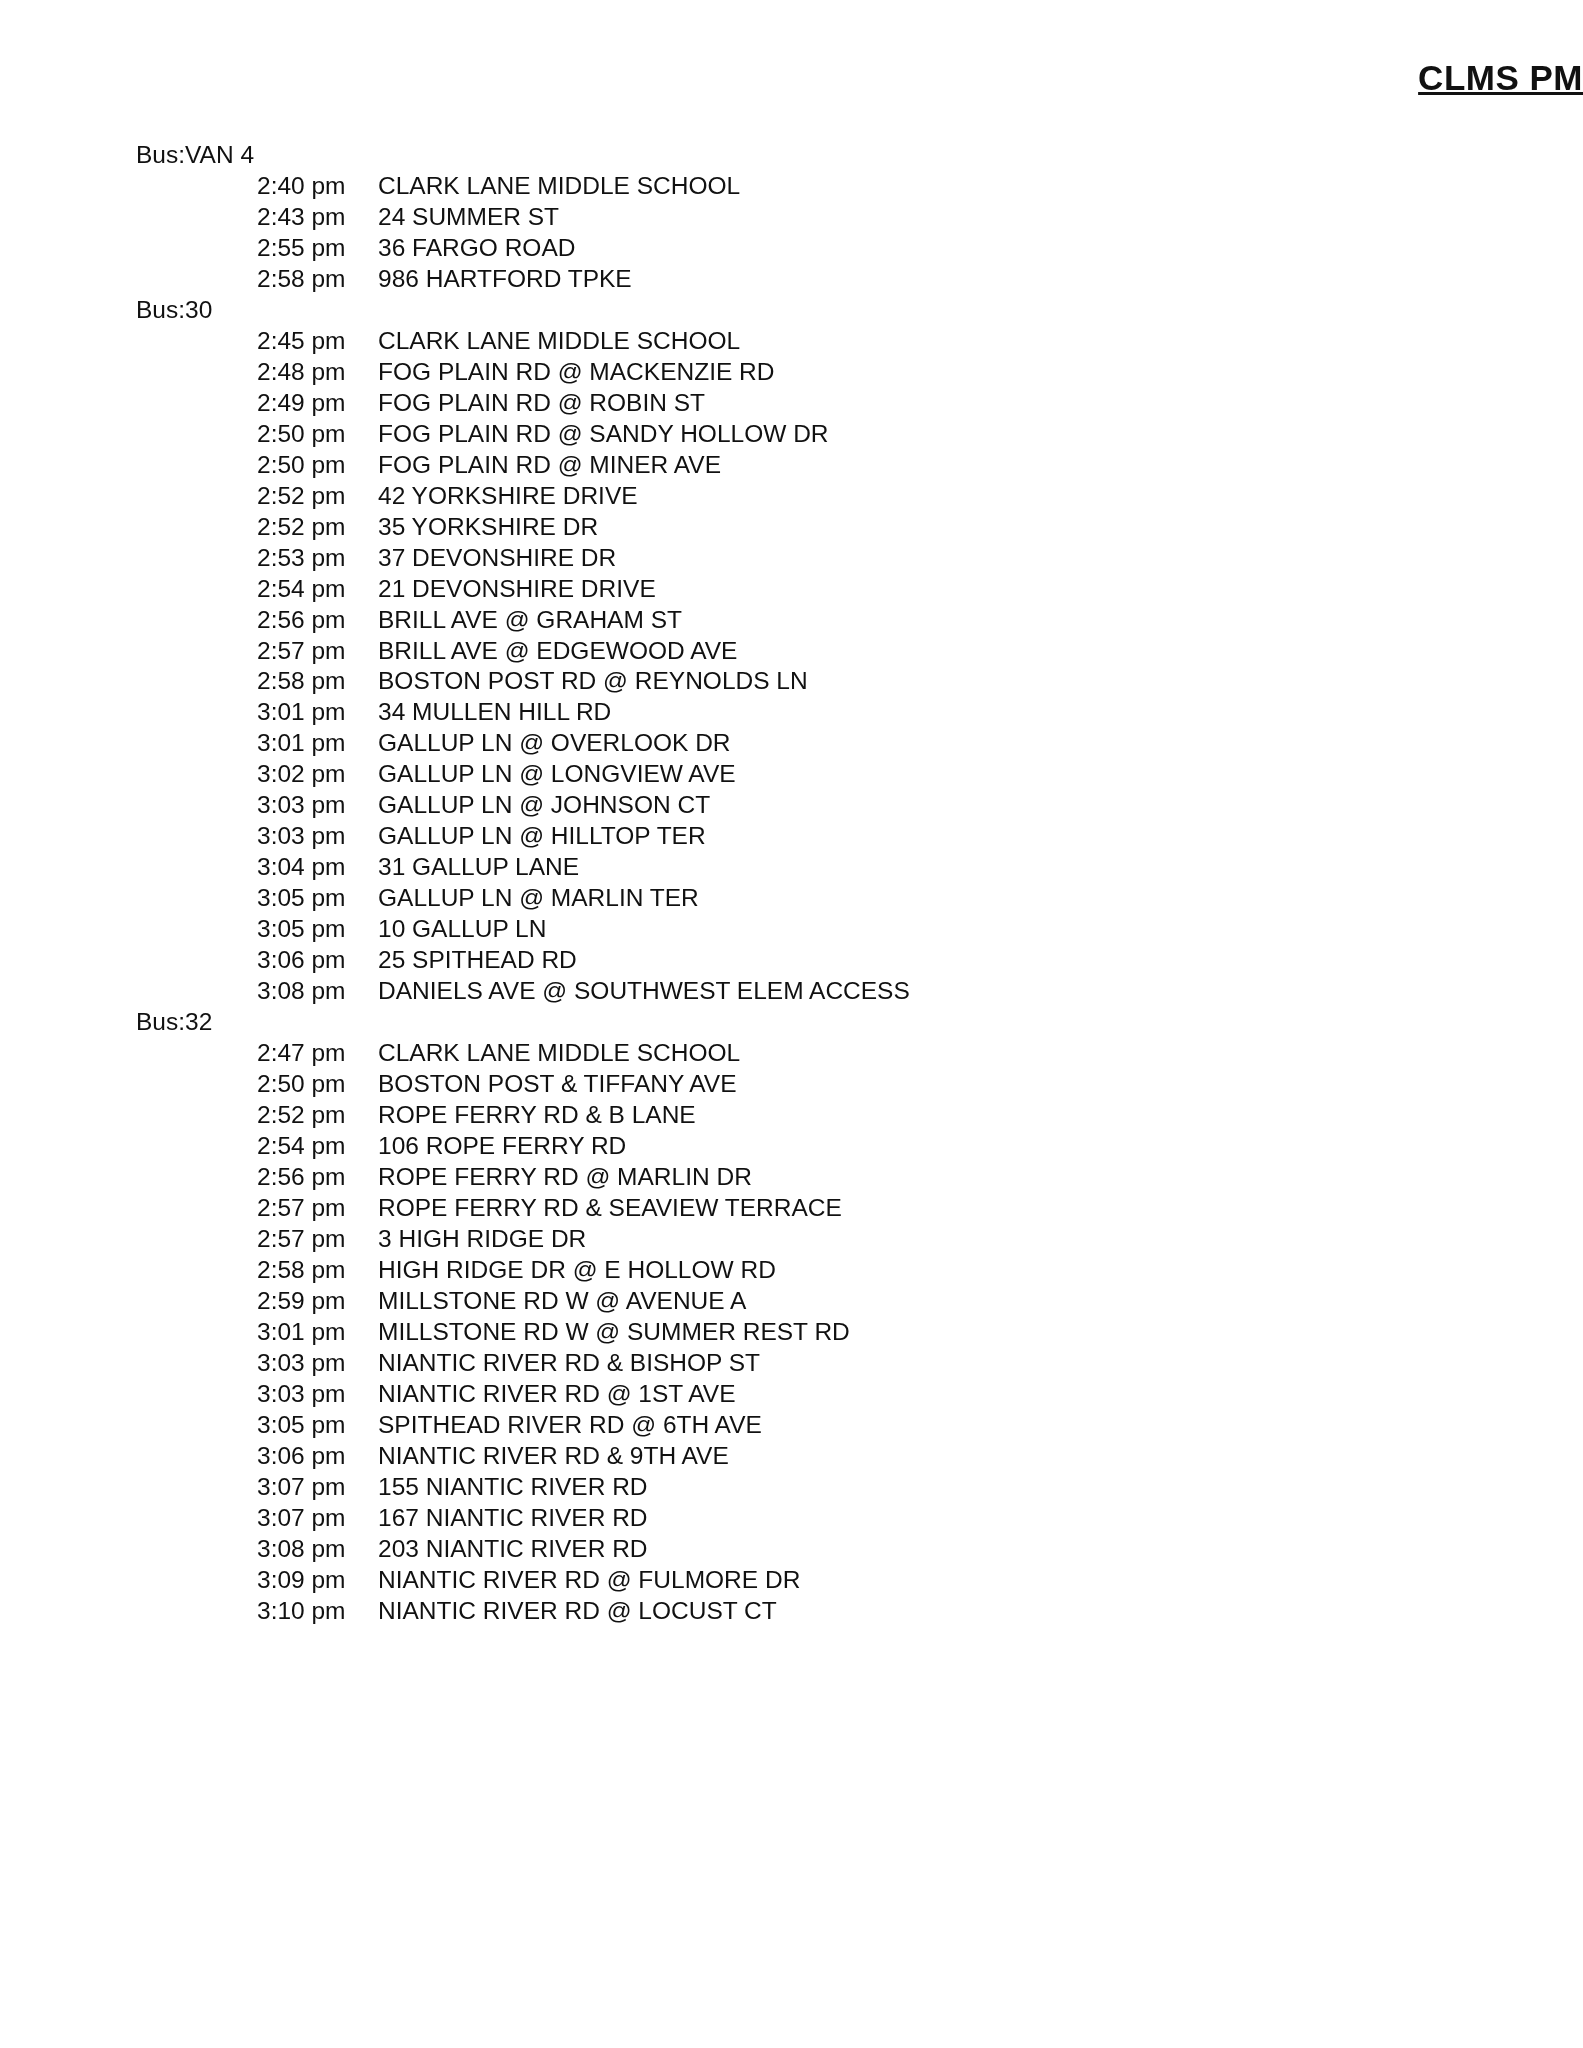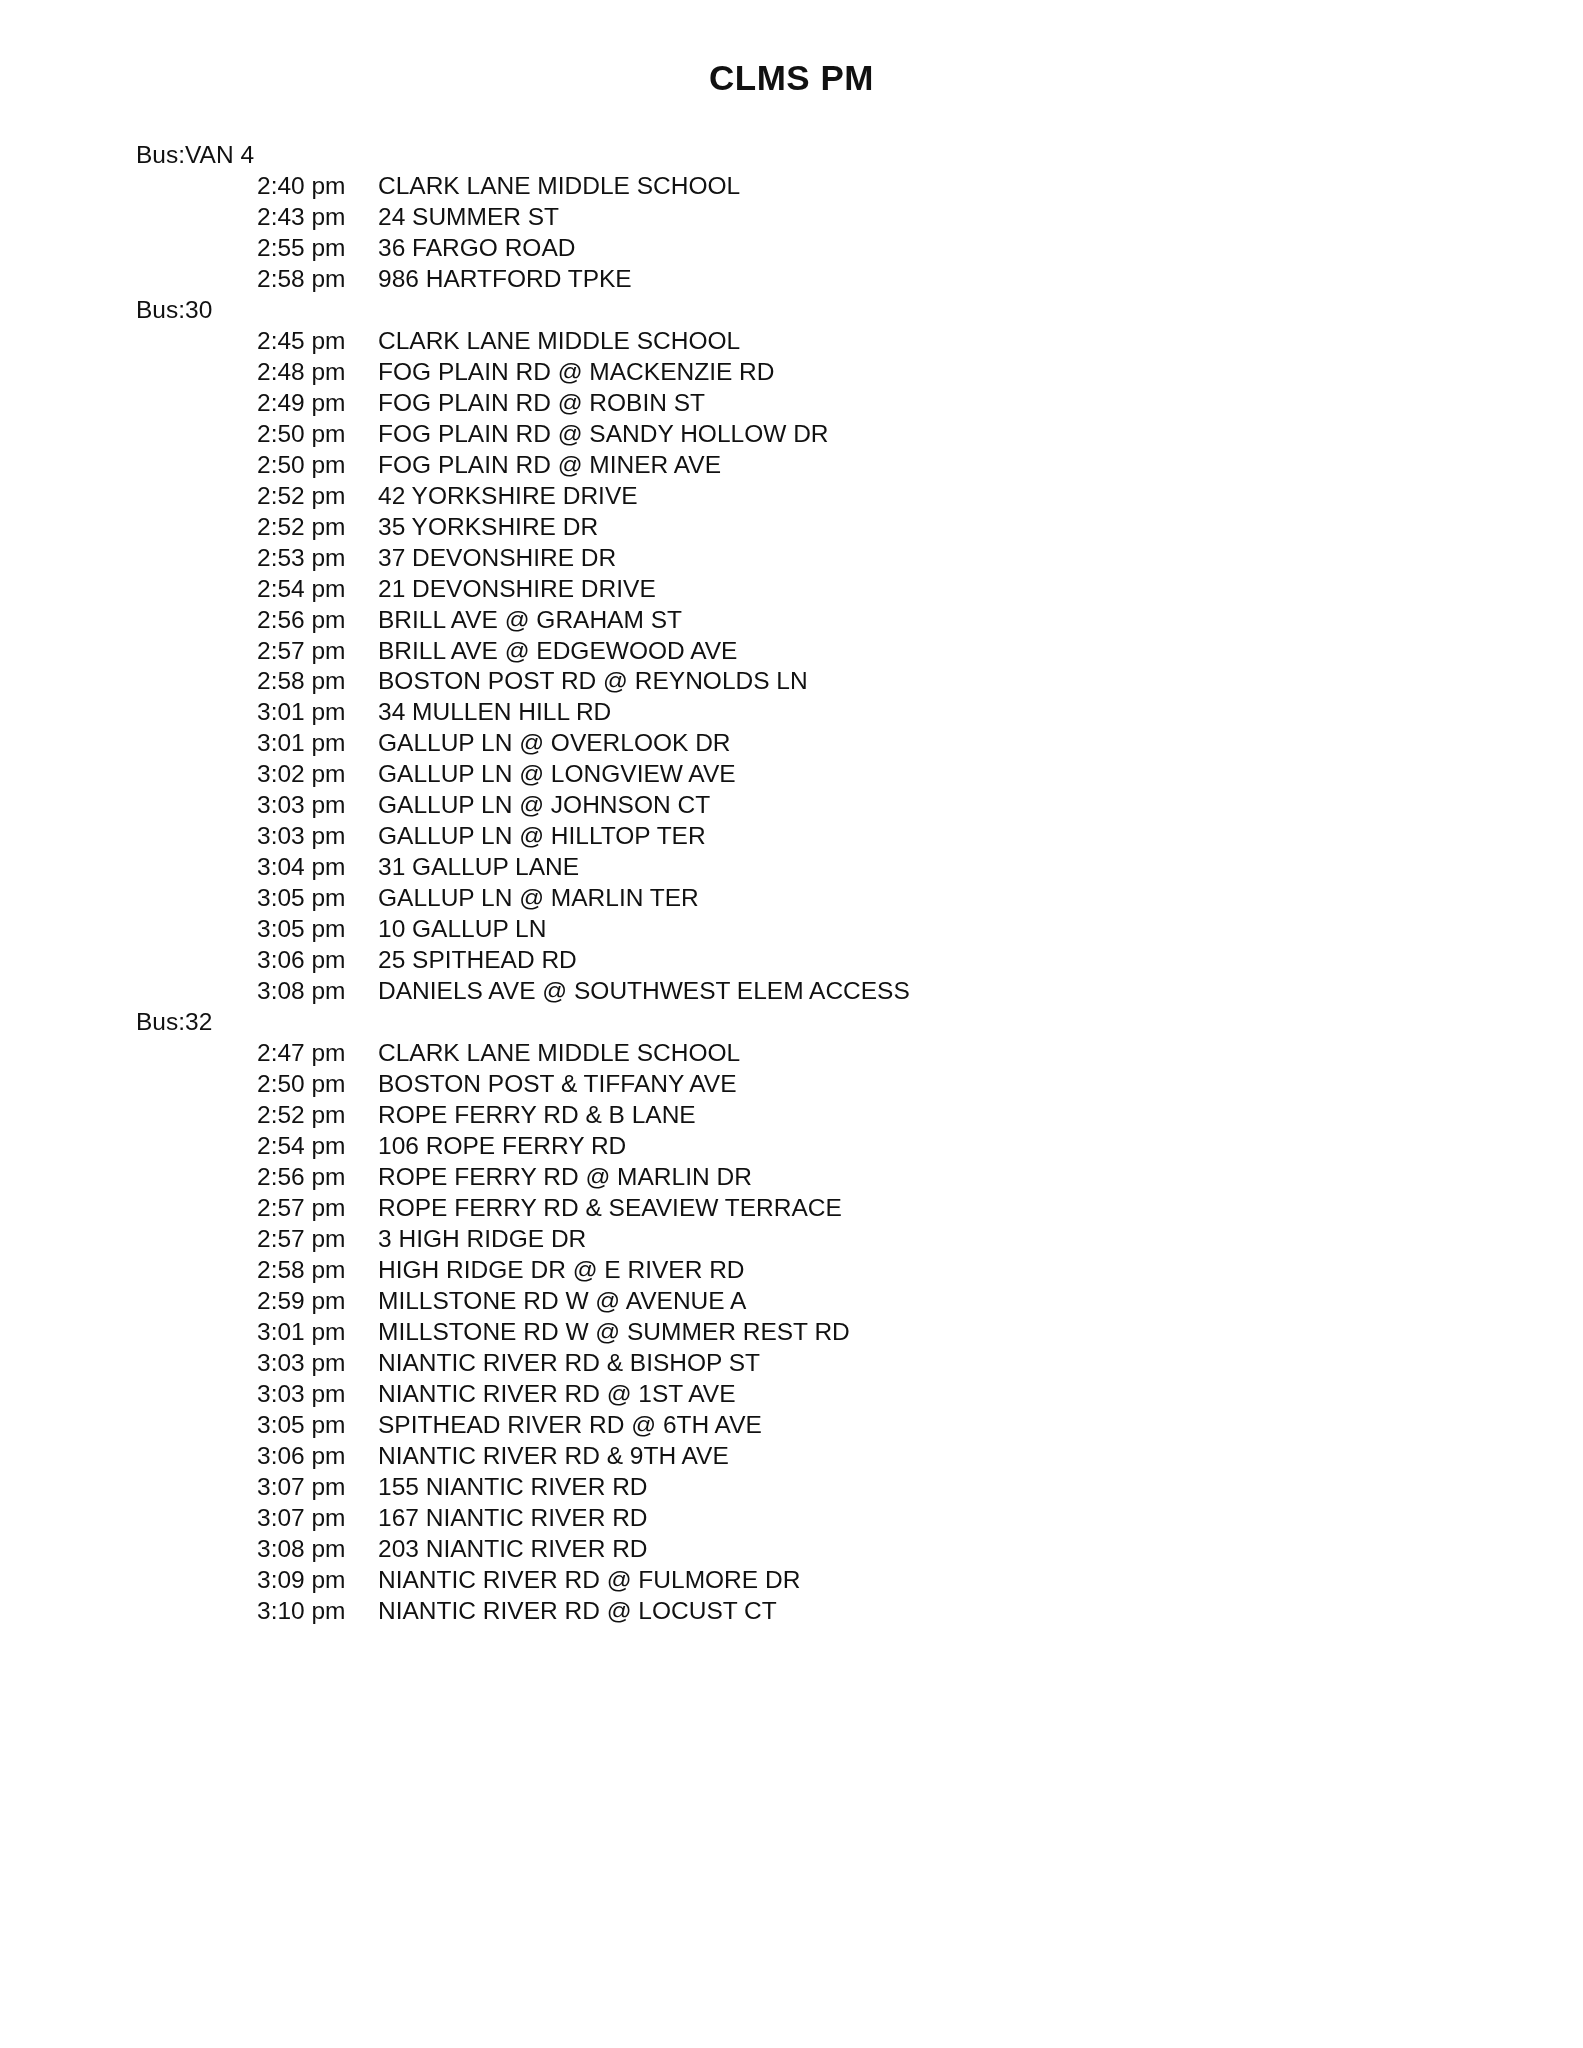--- a/index.html
+++ b/index.html
@@ -13,25 +13,26 @@
       position: relative;
       overflow: hidden;
       font-family: "Liberation Sans", sans-serif;
       color: #111111;
     }
     .title {
       position: absolute;
       top: 56px;
       left: 0;
       width: 1583px;
-      text-align: center;
+      text-align: right;
       font-weight: bold;
       font-size: 35px;
       line-height: 44px;
       letter-spacing: 0.5px;
+      text-decoration: underline;
     }
     .schedule {
       position: absolute;
       top: 140px;
       left: 136px;
       width: 1300px;
     }
     .line {
       height: 30.98px;
       line-height: 30.98px;
@@ -93,21 +94,21 @@
     </div>
     <div>
       <div class="line bus-label">Bus:32</div>
       <div class="line stop"><span class="time">2:47 pm</span><span class="addr">CLARK LANE MIDDLE SCHOOL</span></div>
       <div class="line stop"><span class="time">2:50 pm</span><span class="addr">BOSTON POST &amp; TIFFANY AVE</span></div>
       <div class="line stop"><span class="time">2:52 pm</span><span class="addr">ROPE FERRY RD &amp; B LANE</span></div>
       <div class="line stop"><span class="time">2:54 pm</span><span class="addr">106 ROPE FERRY RD</span></div>
       <div class="line stop"><span class="time">2:56 pm</span><span class="addr">ROPE FERRY RD @ MARLIN DR</span></div>
       <div class="line stop"><span class="time">2:57 pm</span><span class="addr">ROPE FERRY RD &amp; SEAVIEW TERRACE</span></div>
       <div class="line stop"><span class="time">2:57 pm</span><span class="addr">3 HIGH RIDGE DR</span></div>
-      <div class="line stop"><span class="time">2:58 pm</span><span class="addr">HIGH RIDGE DR @ E RIVER RD</span></div>
+      <div class="line stop"><span class="time">2:58 pm</span><span class="addr">HIGH RIDGE DR @ E HOLLOW RD</span></div>
       <div class="line stop"><span class="time">2:59 pm</span><span class="addr">MILLSTONE RD W @ AVENUE A</span></div>
       <div class="line stop"><span class="time">3:01 pm</span><span class="addr">MILLSTONE RD W @ SUMMER REST RD</span></div>
       <div class="line stop"><span class="time">3:03 pm</span><span class="addr">NIANTIC RIVER RD &amp; BISHOP ST</span></div>
       <div class="line stop"><span class="time">3:03 pm</span><span class="addr">NIANTIC RIVER RD @ 1ST AVE</span></div>
       <div class="line stop"><span class="time">3:05 pm</span><span class="addr">SPITHEAD RIVER RD @ 6TH AVE</span></div>
       <div class="line stop"><span class="time">3:06 pm</span><span class="addr">NIANTIC RIVER RD &amp; 9TH AVE</span></div>
       <div class="line stop"><span class="time">3:07 pm</span><span class="addr">155 NIANTIC RIVER RD</span></div>
       <div class="line stop"><span class="time">3:07 pm</span><span class="addr">167 NIANTIC RIVER RD</span></div>
       <div class="line stop"><span class="time">3:08 pm</span><span class="addr">203 NIANTIC RIVER RD</span></div>
       <div class="line stop"><span class="time">3:09 pm</span><span class="addr">NIANTIC RIVER RD @ FULMORE DR</span></div>

